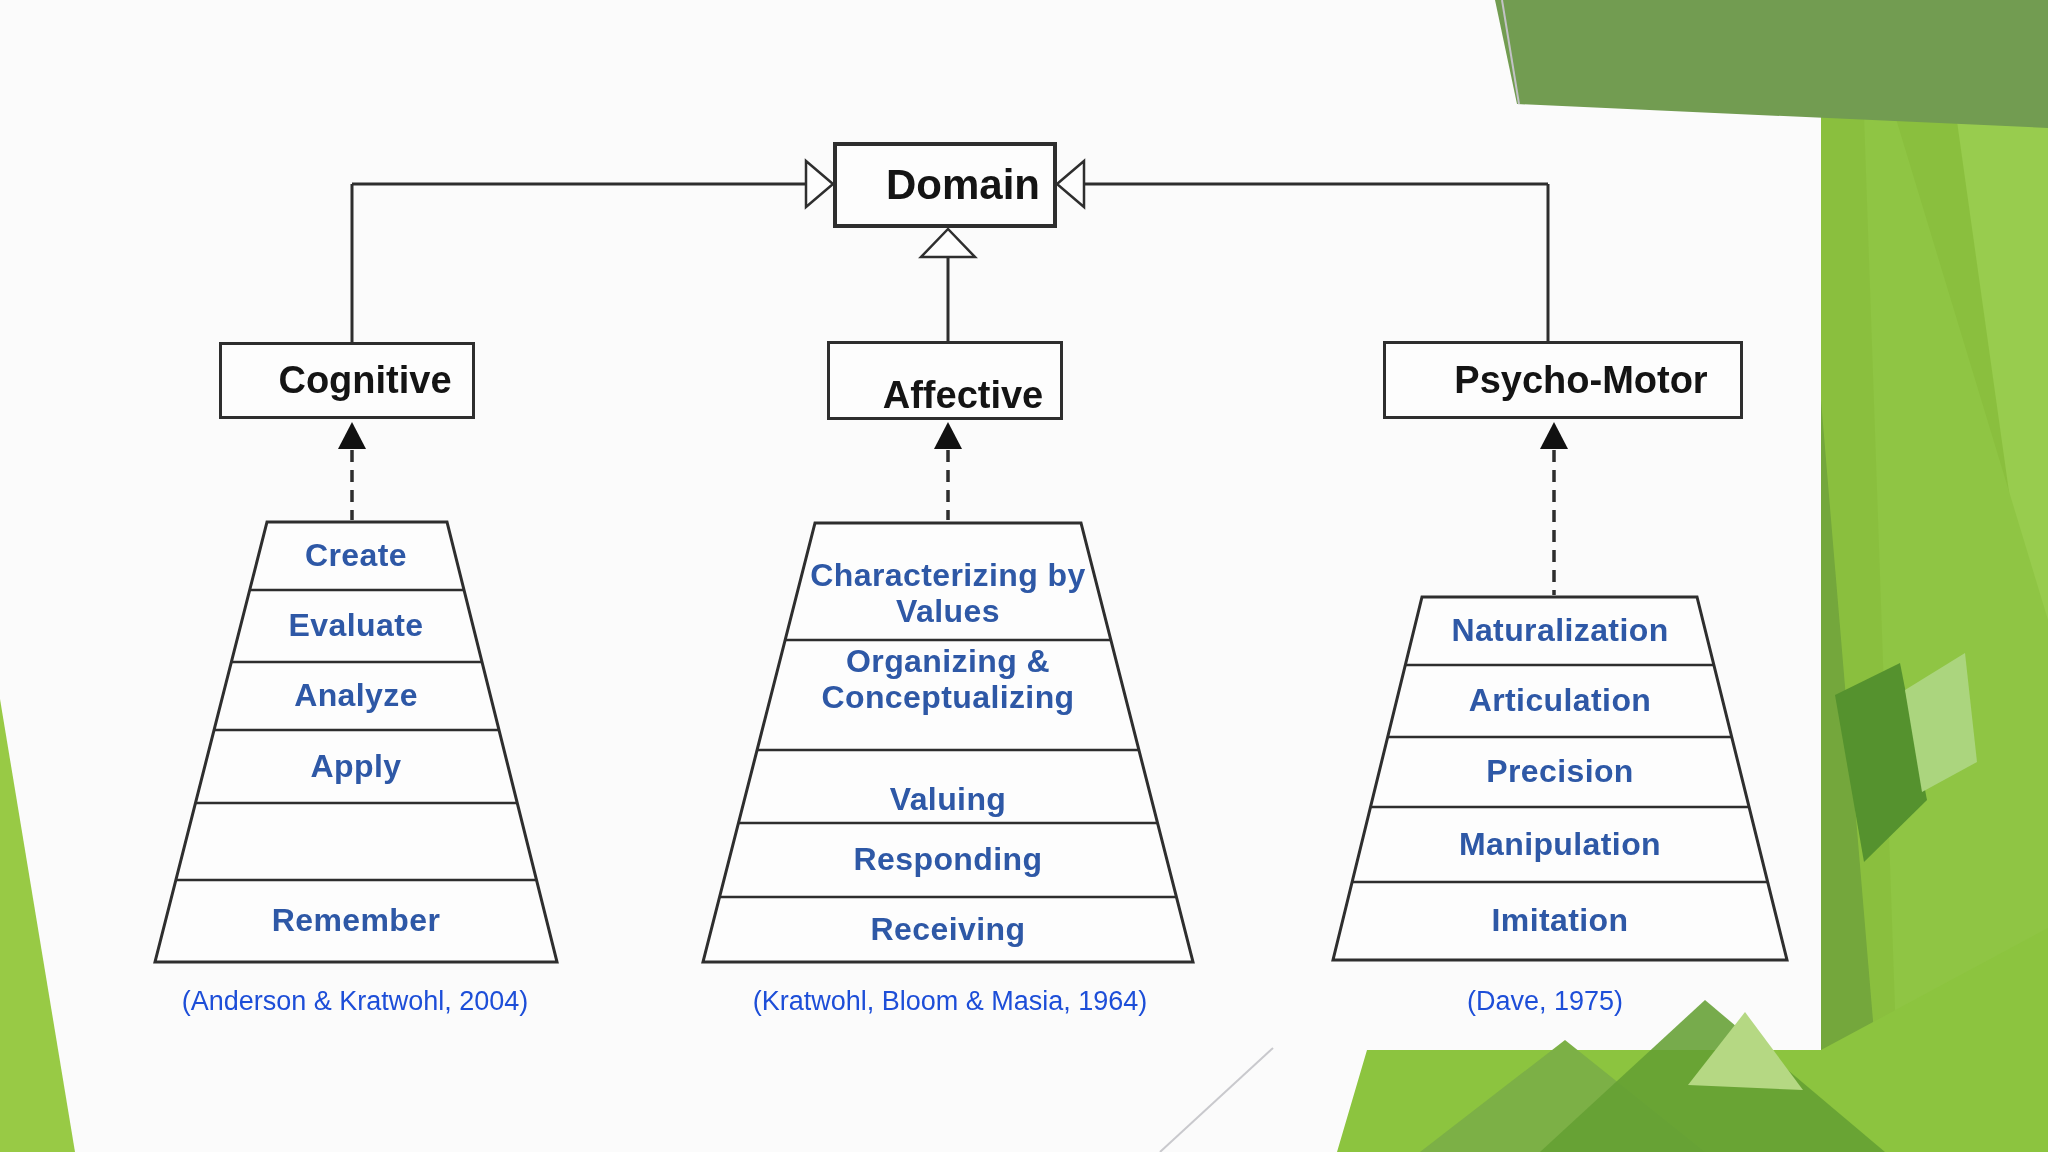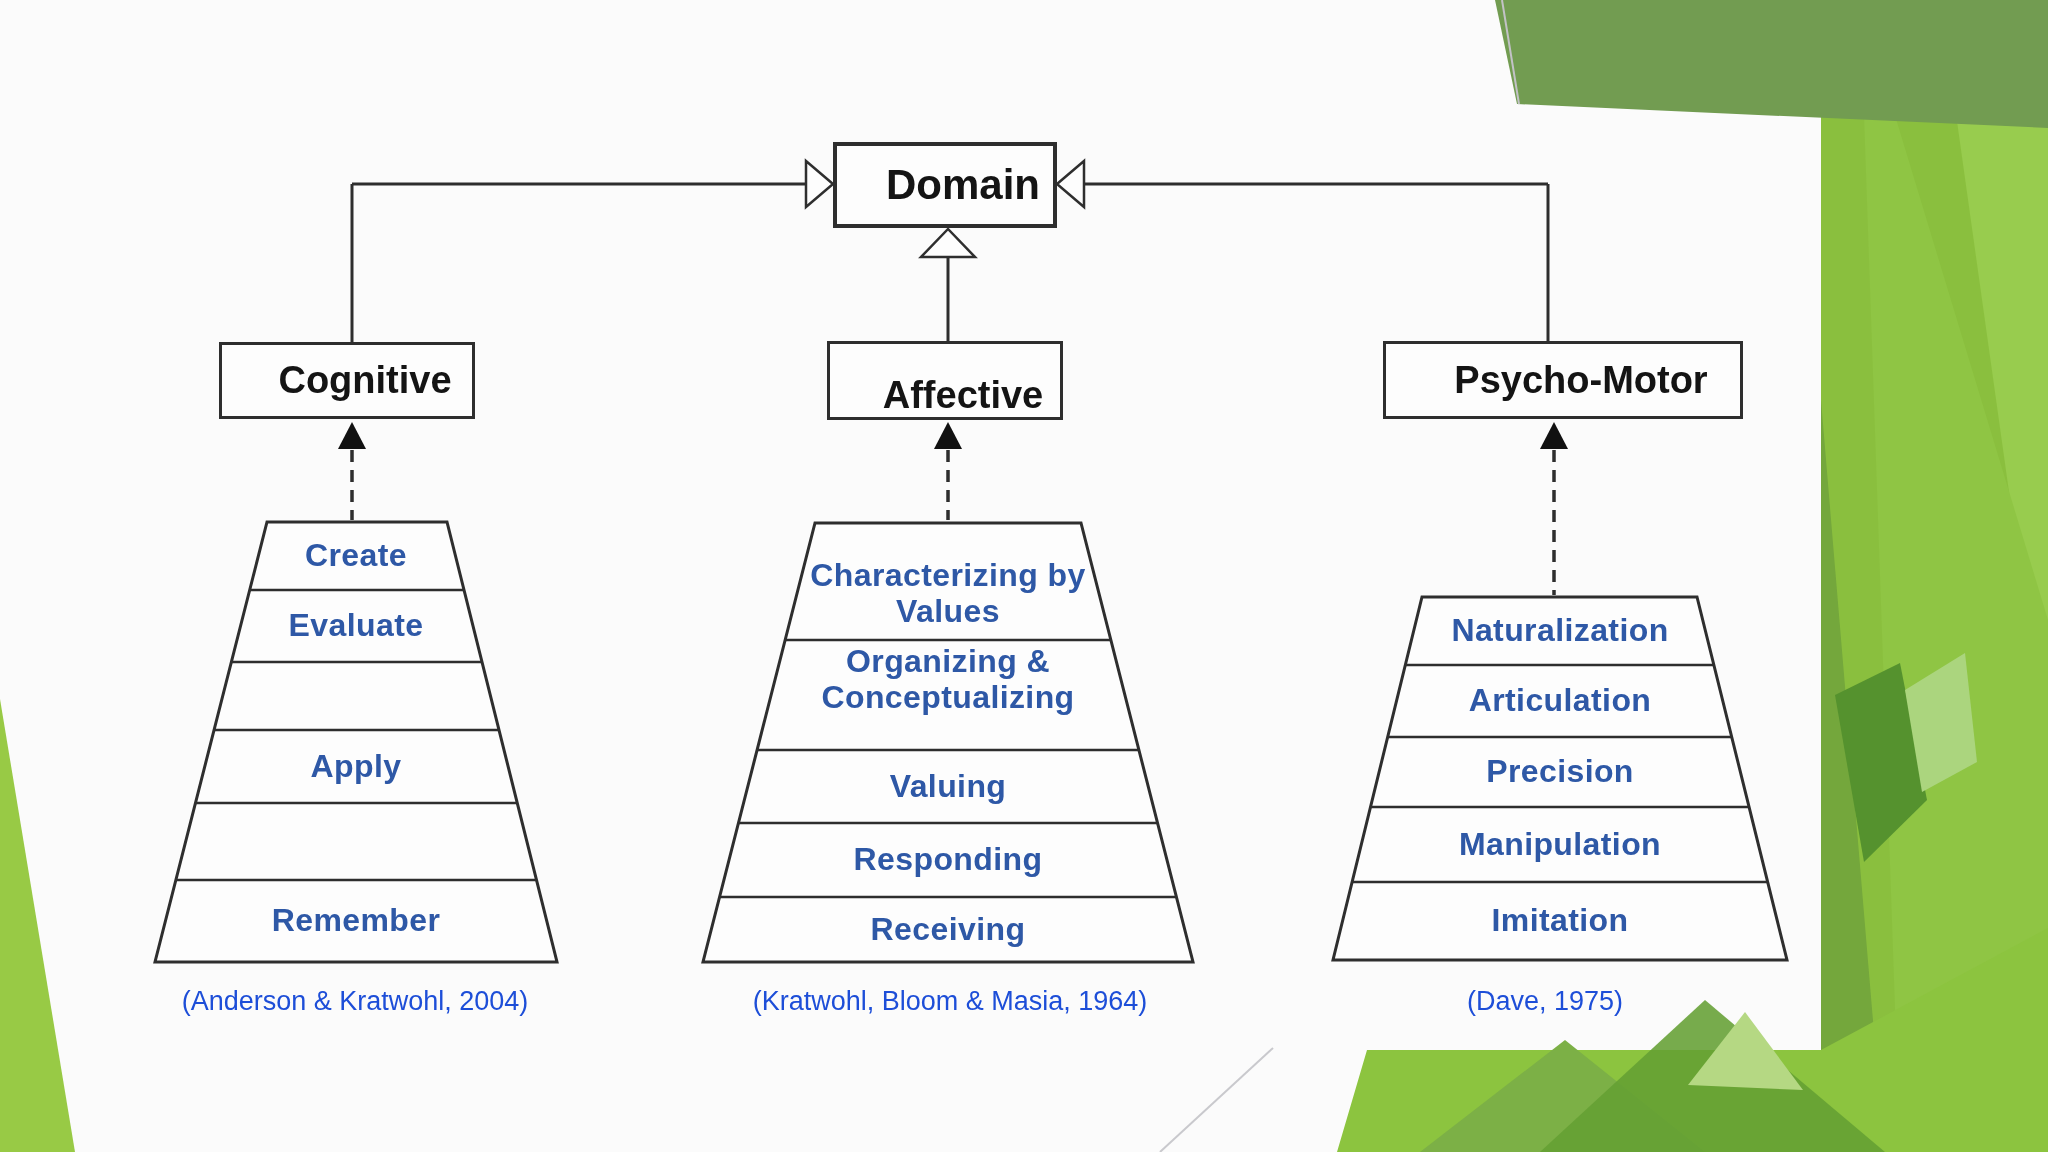--- a/index.html
+++ b/index.html
@@ -121,37 +121,38 @@
       <g stroke="#2e2e2e" stroke-width="2.5">
         <line x1="100" y1="72" x2="314" y2="72"></line>
         <line x1="82" y1="144" x2="332" y2="144"></line>
         <line x1="64" y1="212" x2="349" y2="212"></line>
         <line x1="46" y1="285" x2="367" y2="285"></line>
         <line x1="26" y1="362" x2="386" y2="362"></line>
       </g>
     </svg>
     <div class="level" style="top:4px;height:68px;">Create</div>
     <div class="level" style="top:72px;height:72px;">Evaluate</div>
+    <div class="level" style="top:144px;height:68px;">Analyze</div>
     <div class="level" style="top:212px;height:73px;">Apply</div>
     <div class="level" style="top:362px;height:82px;">Remember</div>
   </div>
 
   <div class="pyramid pyr-affective">
     <svg width="516" height="448" viewBox="0 0 516 448">
       <polygon points="125,5 391,5 503,444 13,444" fill="#fdfdfd" stroke="#2e2e2e" stroke-width="3"></polygon>
       <g stroke="#2e2e2e" stroke-width="2.5">
         <line x1="95" y1="122" x2="421" y2="122"></line>
         <line x1="67" y1="232" x2="449" y2="232"></line>
         <line x1="49" y1="305" x2="467" y2="305"></line>
         <line x1="30" y1="379" x2="486" y2="379"></line>
       </g>
     </svg>
     <div class="level narrow" style="top:5px;height:117px;margin-top:12px;">Characterizing by Values</div>
     <div class="level narrow" style="top:122px;height:80px;">Organizing &amp; Conceptualizing</div>
-    <div class="level" style="top:232px;height:73px;text-align:right;">Valuing</div>
+    <div class="level" style="top:245px;height:73px;text-align:right;">Valuing</div>
     <div class="level" style="top:305px;height:74px;">Responding</div>
     <div class="level" style="top:379px;height:65px;">Receiving</div>
   </div>
 
   <div class="pyramid pyr-psycho">
     <svg width="480" height="371" viewBox="0 0 480 371">
       <polygon points="102,4 377,4 467,367 13,367" fill="#fdfdfd" stroke="#2e2e2e" stroke-width="3"></polygon>
       <g stroke="#2e2e2e" stroke-width="2.5">
         <line x1="85" y1="72" x2="394" y2="72"></line>
         <line x1="68" y1="144" x2="412" y2="144"></line>

